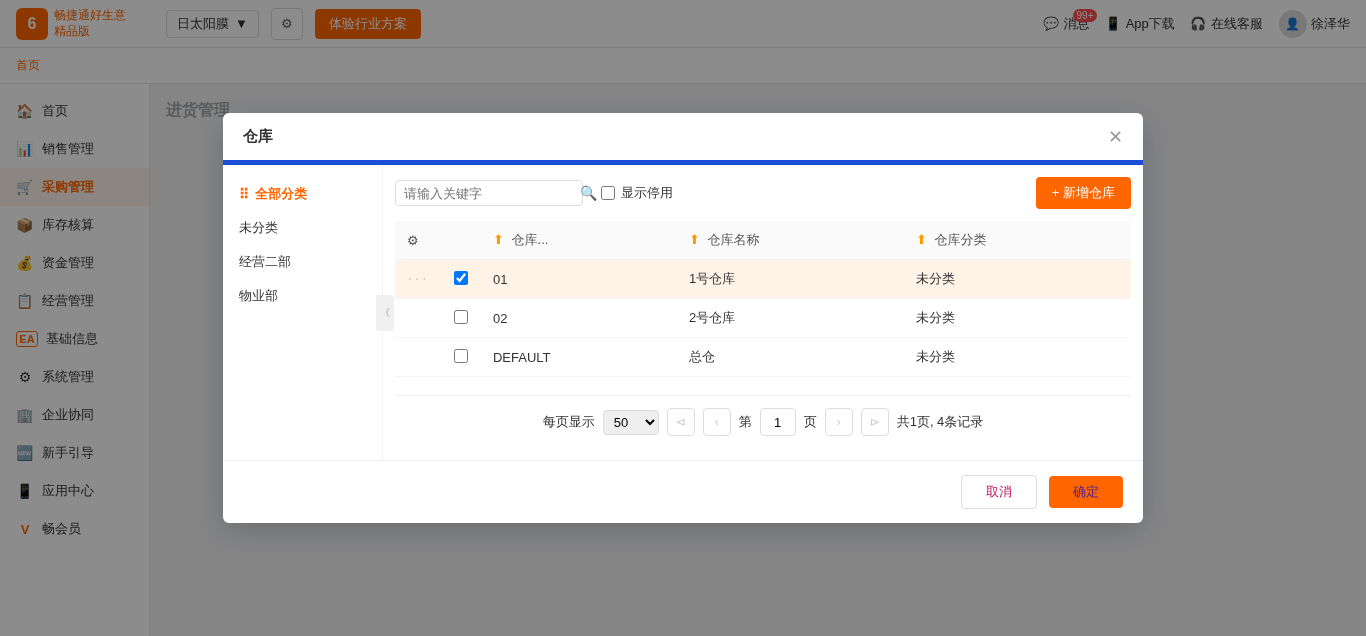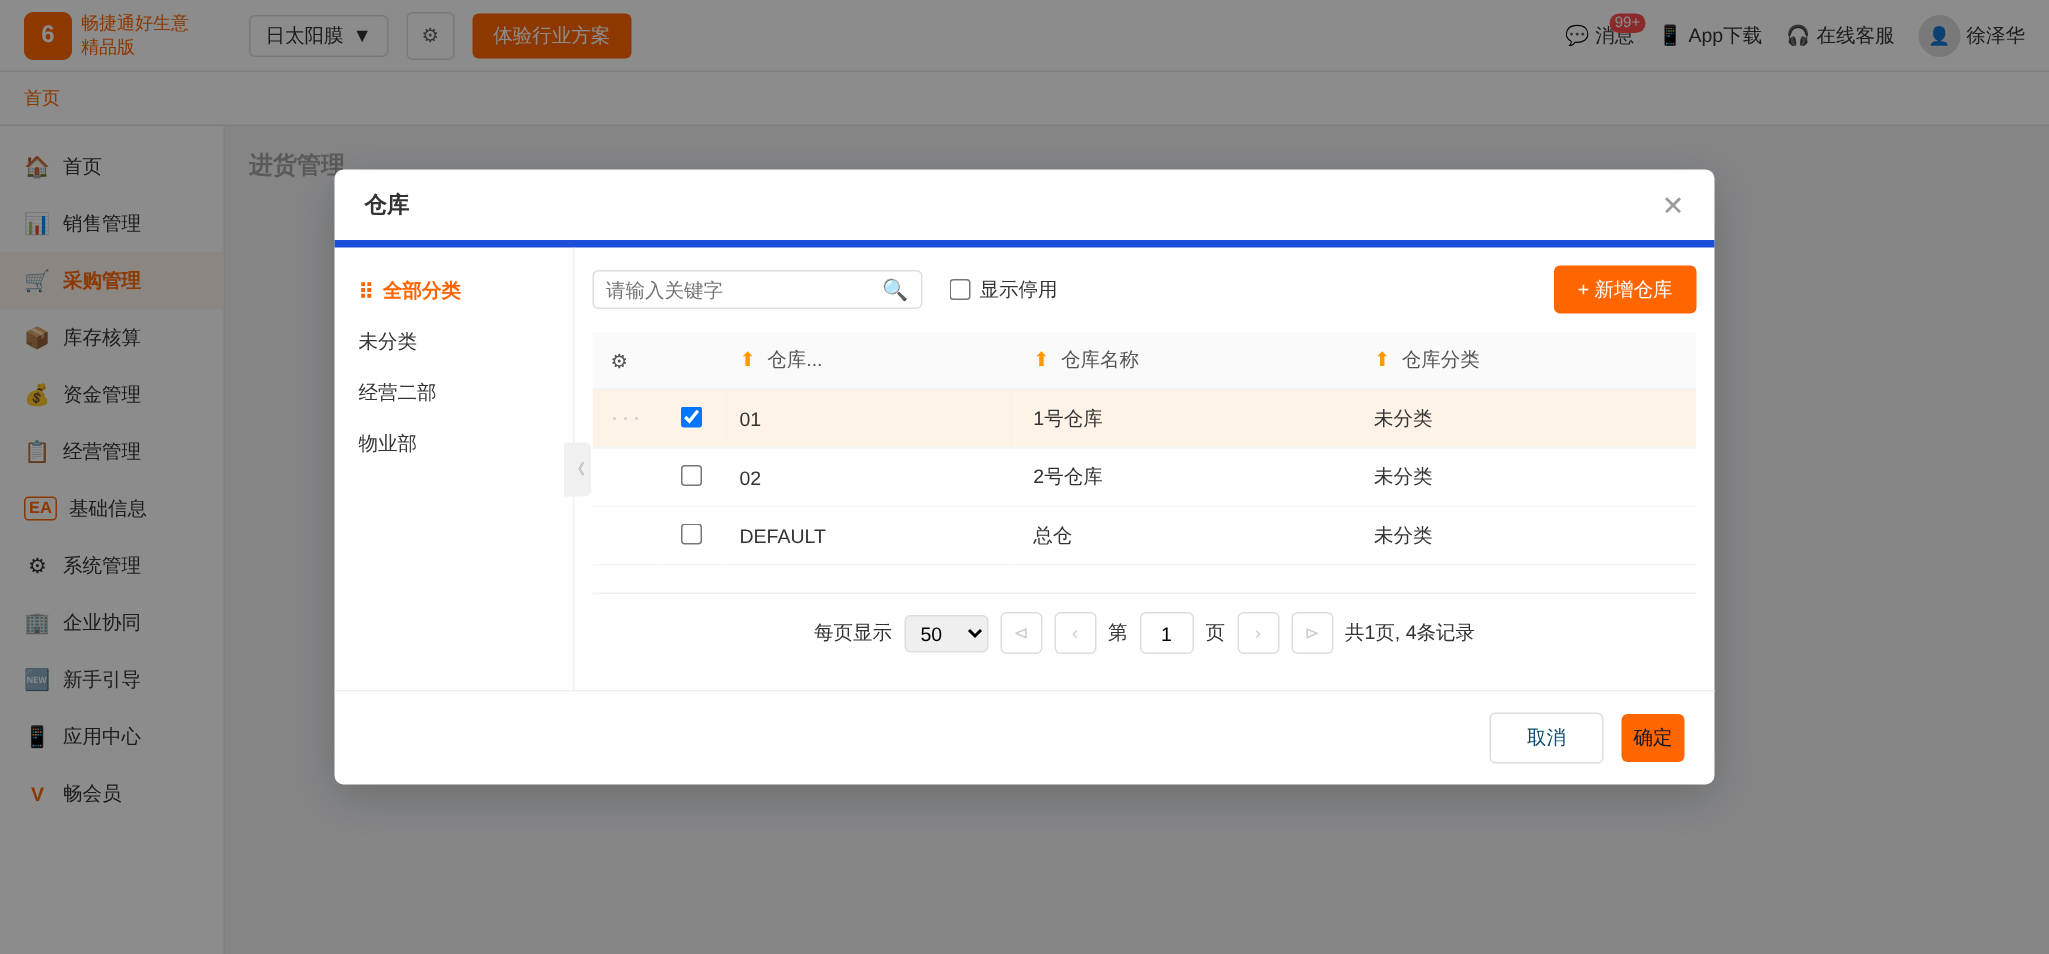--- a/index.html
+++ b/index.html
@@ -168,21 +168,21 @@
       padding: 12px;
       overflow: hidden;
     }
     .table-toolbar {
       display: flex; align-items: center; gap: 10px;
       margin-bottom: 12px;
     }
     .search-box {
       display: flex; align-items: center;
       border: 1px solid #ddd; border-radius: 4px;
-      padding: 4px 8px; width: 220px;
+      padding: 4px 8px; width: 188px;
     }
     .search-box input {
       border: none; outline: none; font-size: 13px; flex: 1; color: #999;
     }
     .search-icon { color: #999; font-size: 14px; cursor: pointer; }
     .show-disabled-area { display: flex; align-items: center; gap: 6px; color: #333; font-size: 13px; margin-left: 8px; }
     .checkbox-show { width: 14px; height: 14px; border: 1px solid #ddd; border-radius: 2px; cursor: pointer; }
     .add-btn {
       margin-left: auto;
       background: #ff6600; color: white;
@@ -244,28 +244,28 @@
     }
 
     
     .modal-footer {
       display: flex; align-items: center; justify-content: flex-end;
       padding: 14px 20px;
       border-top: 1px solid #f0f0f0;
       gap: 12px;
     }
     .cancel-btn {
-      background: #fff; color: #0c4a6e;
+      background: #fff; color: #be185d;
       border: 1px solid #ddd; border-radius: 4px;
       padding: 7px 24px; cursor: pointer; font-size: 13px;
     }
     .confirm-btn {
-      background: #ff6600; color: #0f172a;
+      background: #ff6600; color: #4c1d95;
       border: none; border-radius: 4px;
-      padding: 7px 8px; cursor: pointer; font-size: 13px;
+      padding: 7px 24px; cursor: pointer; font-size: 13px;
     }
 
     
     .bg-content { opacity: 0.4; }
   </style>
 </head>
 <body>
 
 <div class="top-header">
   <div class="logo-area">

